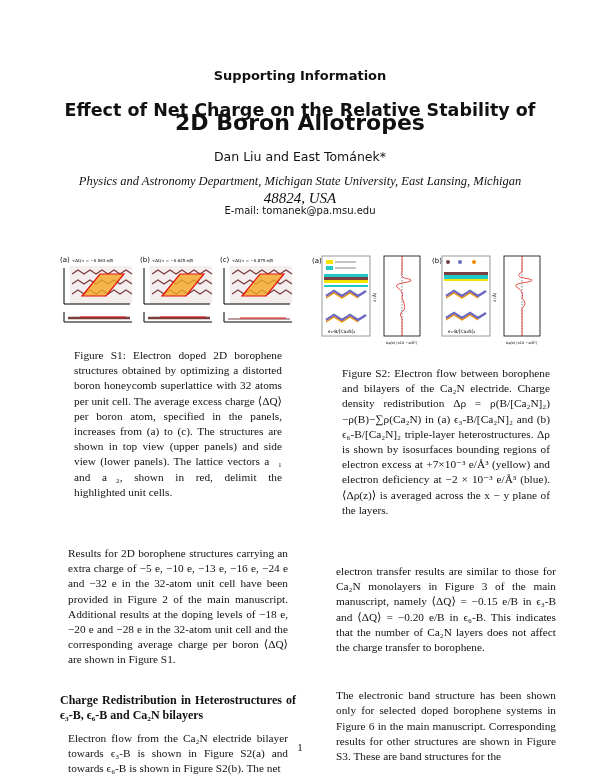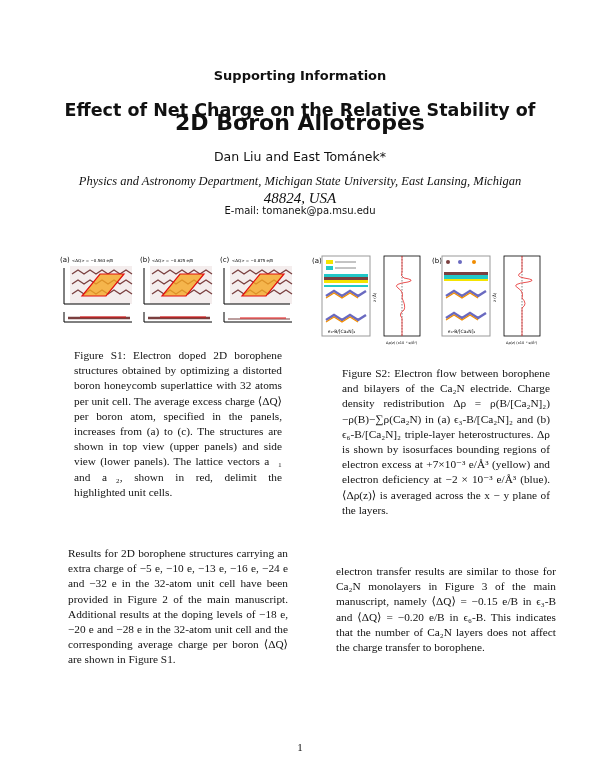--- a/index.html
+++ b/index.html
@@ -89,20 +89,22 @@
       <line x1="20" y1="64" x2="66" y2="64" stroke="#e01010" stroke-width="1"></line>
     </g>
   </svg>
 </div>
 
 <div class="col serif" id="left" style="top:334px;">
   <p class="caption">Figure S1: Electron doped 2D borophene structures obtained by optimizing a distorted boron honeycomb superlattice with 32 atoms per unit cell. The average excess charge ⟨ΔQ⟩ per boron atom, specified in the panels, increases from (a) to (c). The structures are shown in top view (upper panels) and side view (lower panels). The lattice vectors a⃗₁ and a⃗₂, shown in red, delimit the highlighted unit cells.</p>
   <div style="height:24px"></div>
   <p>Results for 2D borophene structures carrying an extra charge of −5 e, −10 e, −13 e, −16 e, −24 e and −32 e in the 32-atom unit cell have been provided in Figure 2 of the main manuscript. Additional results at the doping levels of −18 e, −20 e and −28 e in the 32-atom unit cell and the corresponding average charge per boron ⟨ΔQ⟩ are shown in Figure S1.</p>
   <div style="height:17px"></div>
+  <h3>Charge Redistribution in Heterostructures of ϵ₃-B, ϵ₆-B and Ca₂N bilayers</h3>
+  <p>Electron flow from the Ca₂N electride bilayer towards ϵ₃-B is shown in Figure S2(a) and towards ϵ₆-B is shown in Figure S2(b). The net</p>
 </div>
 
 <div class="fig" style="left:312px;top:254px;width:236px;height:92px;">
   <svg width="236" height="92" viewBox="0 0 236 92">
     <g>
       <text x="0" y="9" font-size="7">(a)</text>
       <rect x="10" y="2" width="48" height="80" fill="#fff" stroke="#999" stroke-width="1"></rect>
       <rect x="14" y="6" width="7" height="4" fill="#f5e400"></rect>
       <rect x="14" y="12" width="7" height="4" fill="#22c8c8"></rect>
       <line x1="23" y1="8" x2="44" y2="8" stroke="#888" stroke-width="1"></line>
@@ -143,15 +145,16 @@
       <text x="74" y="90" font-size="3.5">Δρ(z) (x10⁻³ e/Å³)</text>
     </g>
   </svg>
 </div>
 
 <div class="col serif" id="right" style="top:352px;">
   <p class="caption">Figure S2: Electron flow between borophene and bilayers of the Ca₂N electride. Charge density redistribution Δρ = ρ(B/[Ca₂N]₂)−ρ(B)−∑ρ(Ca₂N) in (a) ϵ₃-B/[Ca₂N]₂ and (b) ϵ₆-B/[Ca₂N]₂ triple-layer heterostructures. Δρ is shown by isosurfaces bounding regions of electron excess at +7×10⁻³ e/Å³ (yellow) and electron deficiency at −2 × 10⁻³ e/Å³ (blue). ⟨Δρ(z)⟩ is averaged across the x − y plane of the layers.</p>
   <div style="height:24px"></div>
   <p>electron transfer results are similar to those for Ca₂N monolayers in Figure 3 of the main manuscript, namely ⟨ΔQ⟩ = −0.15 e/B in ϵ₃-B and ⟨ΔQ⟩ = −0.20 e/B in ϵ₆-B. This indicates that the number of Ca₂N layers does not affect the charge transfer to borophene.</p>
   <div style="height:17px"></div>
+  <p>The electronic band structure has been shown only for selected doped borophene systems in Figure 6 in the main manuscript. Corresponding results for other structures are shown in Figure S3. These are band structures for the</p>
 </div>
 
 <div id="page-num" class="serif">1</div>
 
 </body></html>

